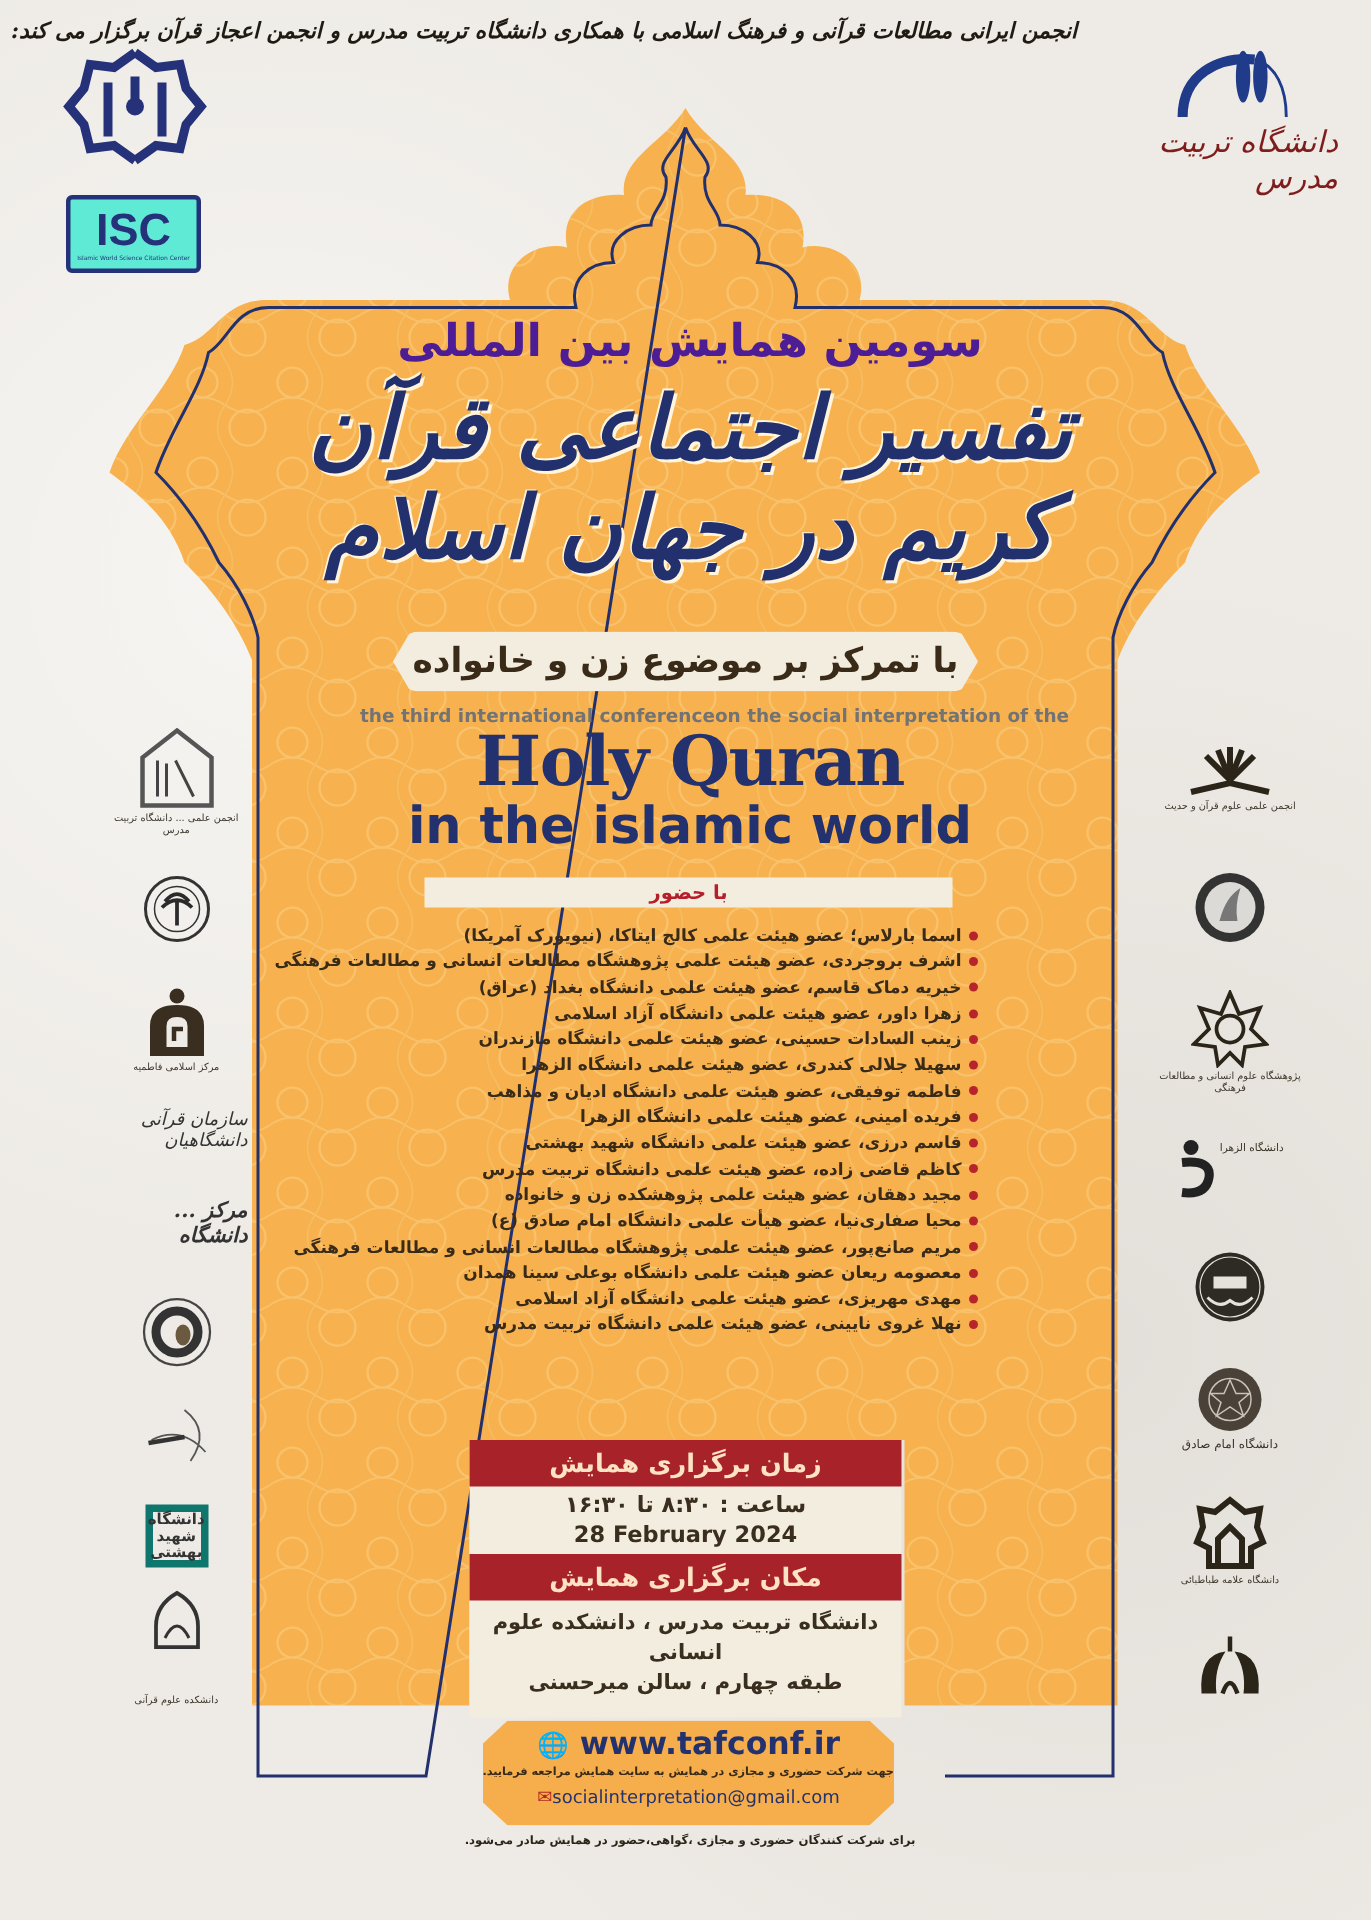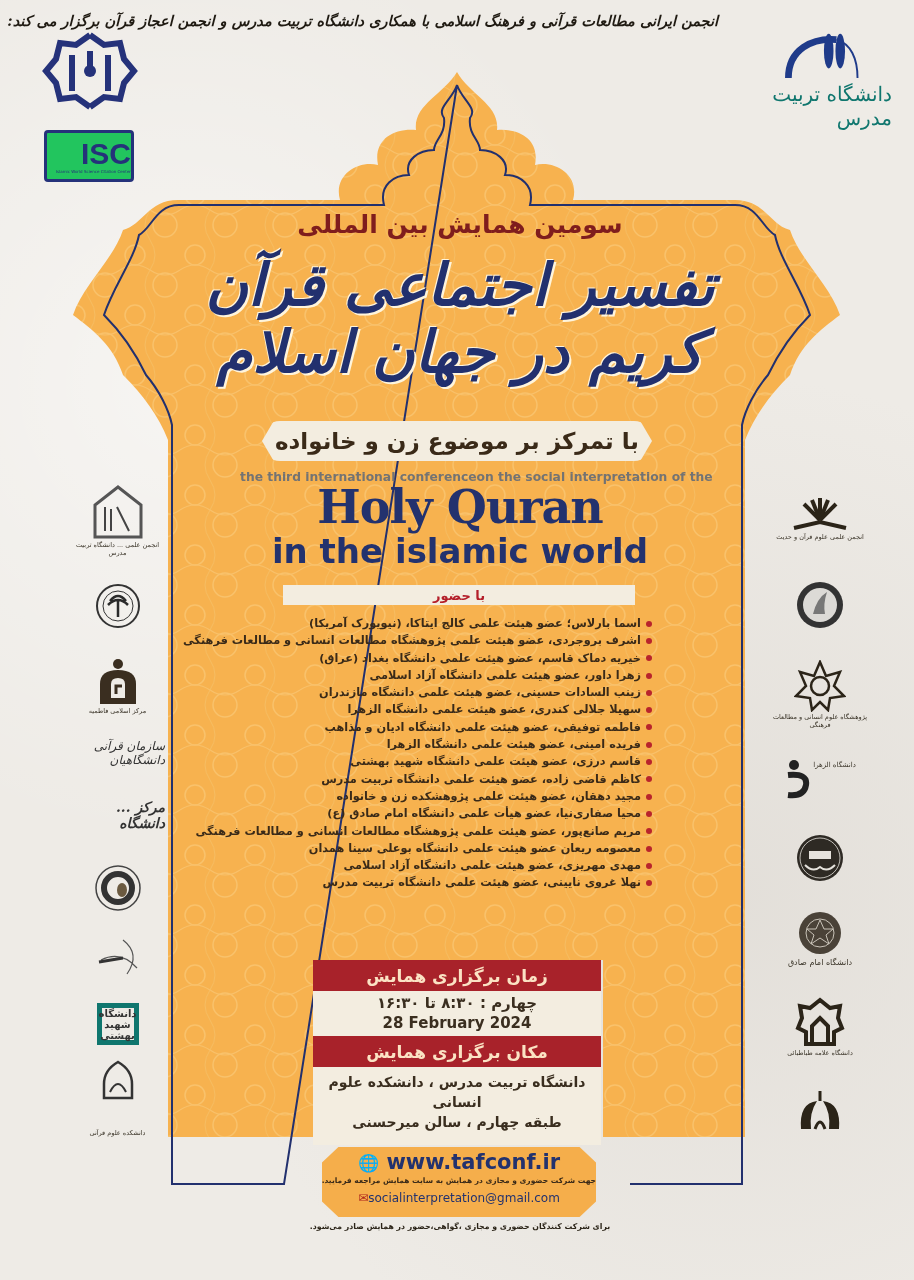--- a/index.html
+++ b/index.html
@@ -24,21 +24,21 @@
 
   
   .logo { display: flex; flex-direction: column; align-items: center; justify-content: center; }
   .logo-cap { font-size: 6.5px; color: #3a3428; text-align: center; direction: rtl; line-height: 1.2; margin-top: 2px; }
 
   
   .frame-svg { left: 0; top: 0; }
 
   .subtitle-top {
     left: 250px; top: 210px; width: 420px; text-align: center;
-    font-size: 25px; font-weight: bold; color: #7f1d1d; direction: rtl;
+    font-size: 30px; font-weight: bold; color: #4c1d95; direction: rtl;
   }
   .main-title {
     left: 170px; top: 252px; width: 580px; text-align: center;
     font-family: "DejaVu Serif", serif; font-style: italic; font-weight: bold;
     font-size: 58px; color: #22306e; direction: rtl; line-height: 1.15;
     text-shadow: 2px 2px 0 #fff5dc, -1px -1px 0 #fff5dc;
     letter-spacing: -1px;
   }
   .focus-banner {
     left: 262px; top: 421px; width: 390px; height: 40px;
@@ -168,33 +168,33 @@
   <svg width="96" height="80" viewBox="0 0 96 80">
     <g fill="none" stroke="#25327a" stroke-width="6">
       <path d="M48 4 L62 14 L78 12 L82 28 L92 40 L82 52 L78 68 L62 66 L48 76"></path>
       <path d="M48 4 L34 14 L18 12 L14 28 L4 40 L14 52 L18 68 L34 66 L48 76"></path>
       <path d="M30 24 L30 60 M66 24 L66 60 M48 20 L48 44"></path>
     </g>
     <circle cx="48" cy="40" r="6" fill="#25327a"></circle>
   </svg>
 </div>
 
-<div class="abs" style="left:44px;top:130px;width:90px;height:52px;border:3px solid #25327a;border-radius:4px;display:flex;flex-direction:column;align-items:flex-end;justify-content:center;background:#22c55e;">
+<div class="abs" style="left:44px;top:130px;width:90px;height:52px;border:3px solid #25327a;border-radius:4px;display:flex;flex-direction:column;align-items:center;justify-content:center;background:#5eead4;">
   <span style="font-family:'Liberation Sans',sans-serif;font-weight:bold;font-size:30px;color:#25327a;line-height:1;">ISC</span>
   <span style="font-size:4px;color:#25327a;white-space:nowrap;">Islamic World Science Citation Center</span>
 </div>
 
 <div class="abs logo" style="left:752px;top:30px;width:140px;height:100px;">
   <svg width="90" height="50" viewBox="0 0 90 50">
     <path d="M10 50 C10 20 35 8 60 10" fill="none" stroke="#1f3b8a" stroke-width="7"></path>
     <path d="M60 10 C75 14 82 30 82 50" fill="none" stroke="#1f3b8a" stroke-width="2"></path>
     <ellipse cx="52" cy="22" rx="5" ry="18" fill="#1f3b8a"></ellipse>
     <ellipse cx="64" cy="22" rx="5" ry="18" fill="#1f3b8a"></ellipse>
   </svg>
-  <span style="font-family:'DejaVu Serif',serif;font-size:20px;color:#0f766e;direction:rtl;margin-top:4px;">دانشگاه تربیت مدرس</span>
+  <span style="font-family:'DejaVu Serif',serif;font-style:italic;font-size:20px;color:#7f1d1d;direction:rtl;margin-top:4px;">دانشگاه تربیت مدرس</span>
 </div>
 
 <div class="abs" style="left:70px;top:480px;width:95px;">
   <div class="logo" style="height:82px;">
     <svg width="50" height="55" viewBox="0 0 50 55">
         <path d="M25 2 L48 20 L48 52 L2 52 L2 20 Z" fill="none" stroke="#555" stroke-width="3"></path>
         <path d="M12 22 L12 46 M18 24 L18 46 M24 22 L36 46" stroke="#444" stroke-width="2"></path>
       </svg>
     <div class="logo-cap">انجمن علمی ... دانشگاه تربیت مدرس</div>
   </div>
@@ -389,21 +389,21 @@
     </li>
   <li>
       <span class="dot"></span>
       <span>نهلا غروی نایینی، عضو هیئت علمی دانشگاه تربیت مدرس</span>
     </li>
 </ul>
 
 <div class="abs info-box">
   <div class="red-head">زمان برگزاری همایش</div>
   <div style="padding-top:2px;">
-    <div class="info-line">چهارم : ۸:۳۰ تا ۱۶:۳۰</div>
+    <div class="info-line">ساعت : ۸:۳۰ تا ۱۶:۳۰</div>
     <div class="info-line en">28 February 2024</div>
   </div>
   <div class="red-head" style="margin-top:3px;">مکان برگزاری همایش</div>
   <div style="padding-top:5px;">
     <div class="info-line" style="font-size:14px;">دانشگاه تربیت مدرس ، دانشکده علوم انسانی</div>
     <div class="info-line" style="font-size:14px;">طبقه چهارم ، سالن میرحسنی</div>
   </div>
 </div>
 
 <div class="abs contact-badge"></div>

